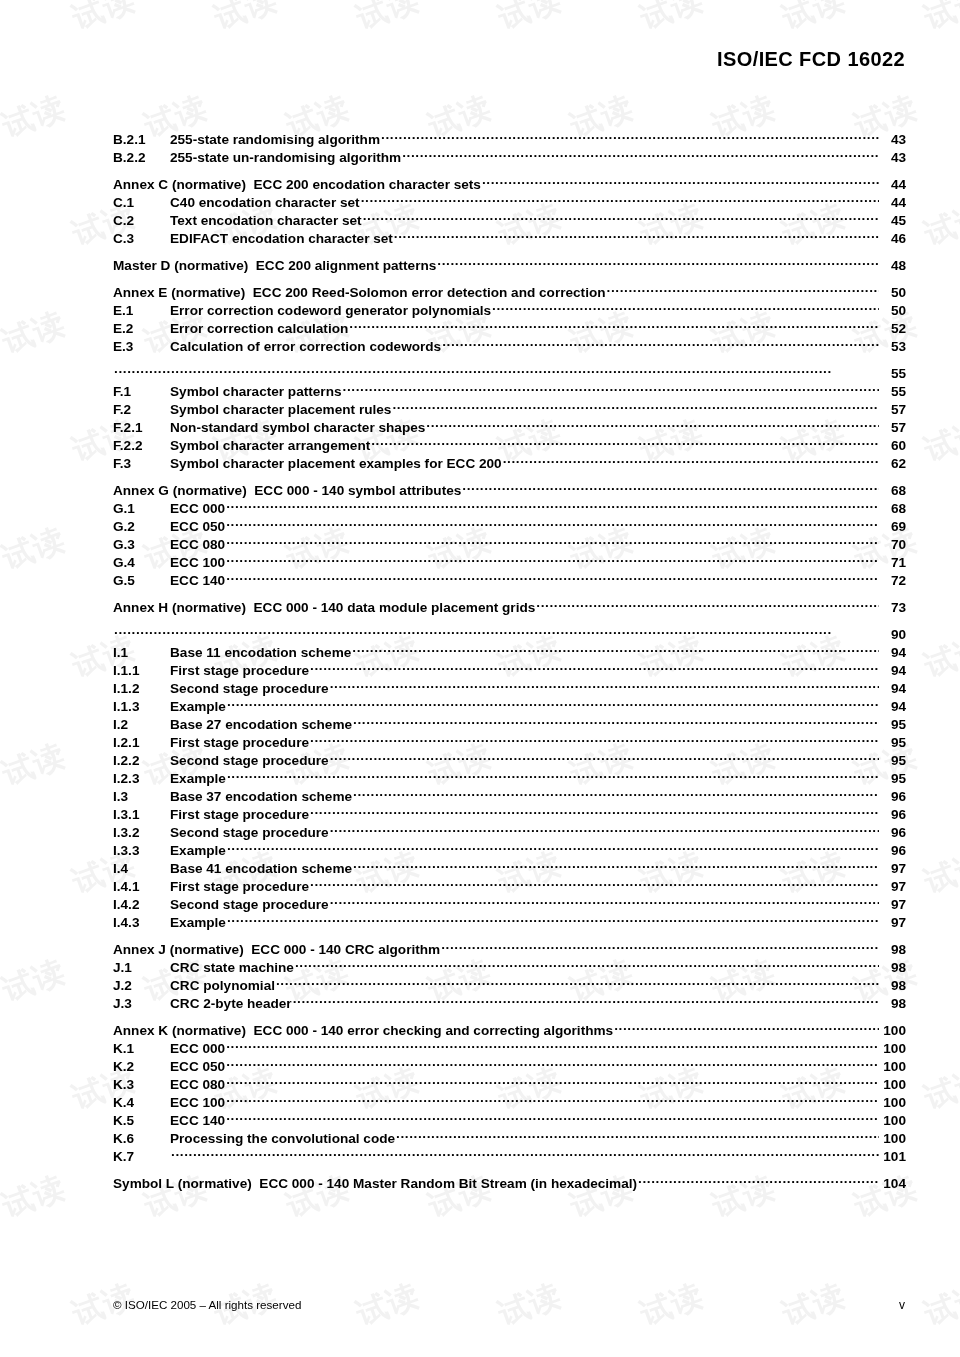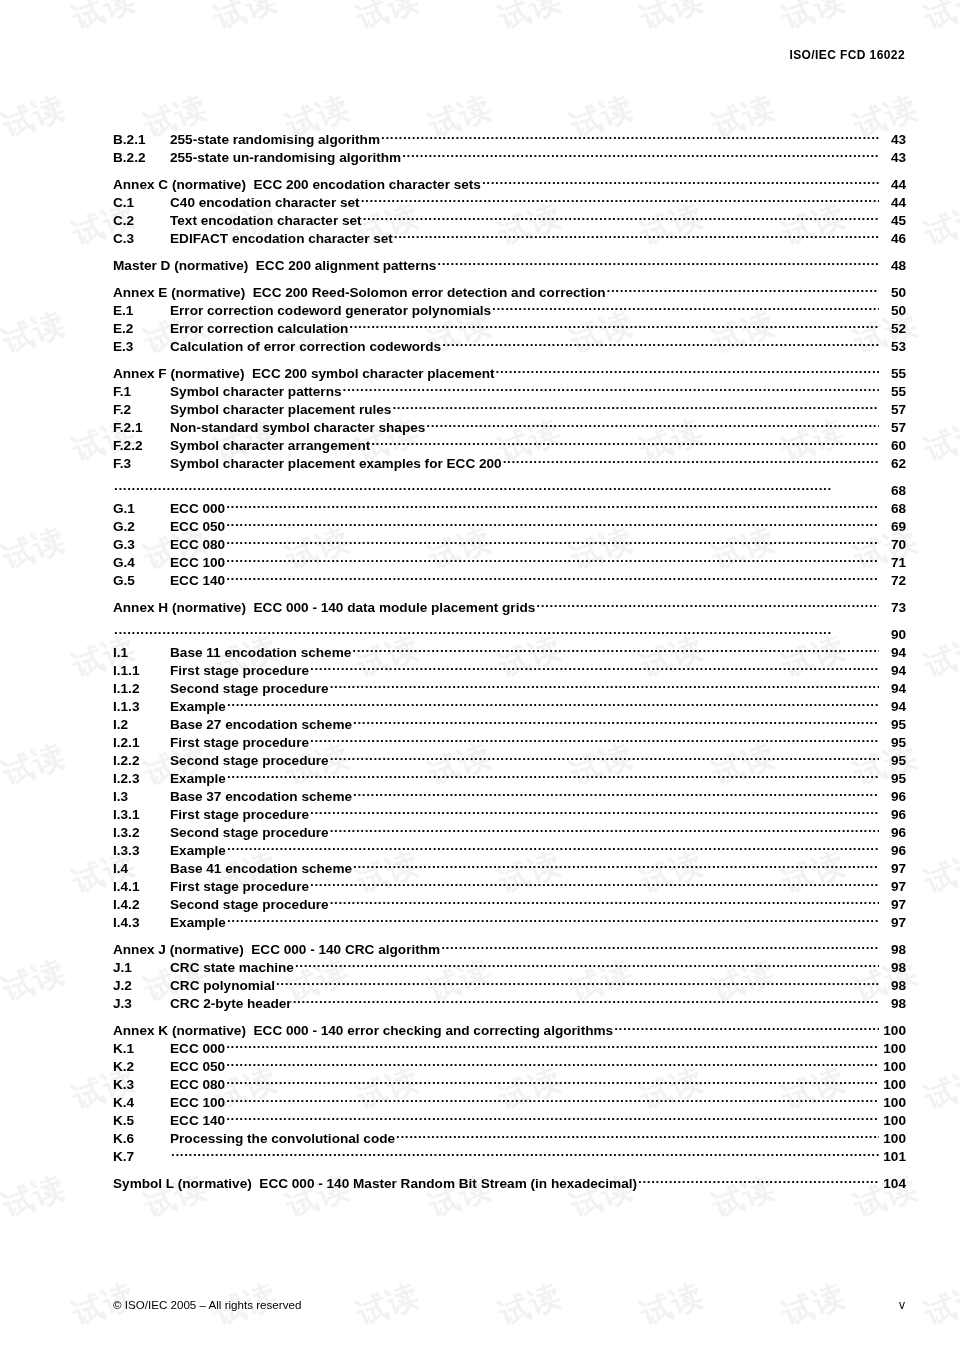--- a/index.html
+++ b/index.html
@@ -41,21 +41,21 @@
   }
   
   .content {
     position: relative;
     z-index: 2;
   }
   .doc-header {
     position: absolute;
     top: 48px;
     right: 55px;
-    font-size: 12px;
+    font-size: 20px;
     font-weight: bold;
     letter-spacing: 0.4px;
   }
   .toc {
     position: absolute;
     top: 126px;
     left: 113px;
     width: 793px;
   }
   .toc-row {
@@ -279,21 +279,20 @@
           <span class="leader"></span>
           <span class="pg">52</span>
         </div>
         <div class="toc-row">
           <span class="num">E.3</span>
           <span class="label">Calculation of error correction codewords</span>
           <span class="leader"></span>
           <span class="pg">53</span>
         </div>
         <div class="toc-row gap-before">
-          <span class="annex-title"><span>Annex F</span> <span class="normative">(normative)</span>&nbsp; <span>ECC 200 symbol character placement</span></span>
           <span class="leader"></span>
           <span class="pg">55</span>
         </div>
         <div class="toc-row">
           <span class="num">F.1</span>
           <span class="label">Symbol character patterns</span>
           <span class="leader"></span>
           <span class="pg">55</span>
         </div>
         <div class="toc-row">
@@ -314,20 +313,21 @@
           <span class="leader"></span>
           <span class="pg">60</span>
         </div>
         <div class="toc-row">
           <span class="num">F.3</span>
           <span class="label">Symbol character placement examples for ECC 200</span>
           <span class="leader"></span>
           <span class="pg">62</span>
         </div>
         <div class="toc-row gap-before">
+          <span class="annex-title"><span>Annex G</span> <span class="normative">(normative)</span>&nbsp; <span>ECC 000 - 140 symbol attributes</span></span>
           <span class="leader"></span>
           <span class="pg">68</span>
         </div>
         <div class="toc-row">
           <span class="num">G.1</span>
           <span class="label">ECC 000</span>
           <span class="leader"></span>
           <span class="pg">68</span>
         </div>
         <div class="toc-row">

